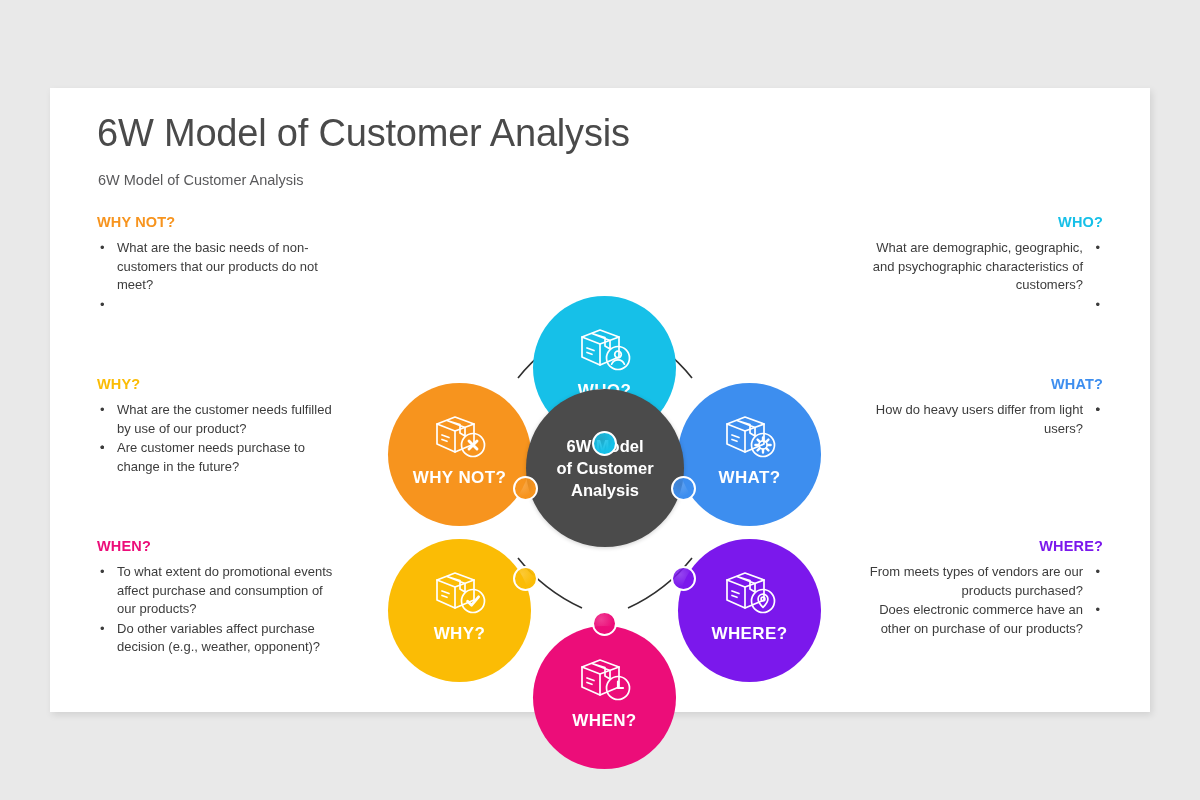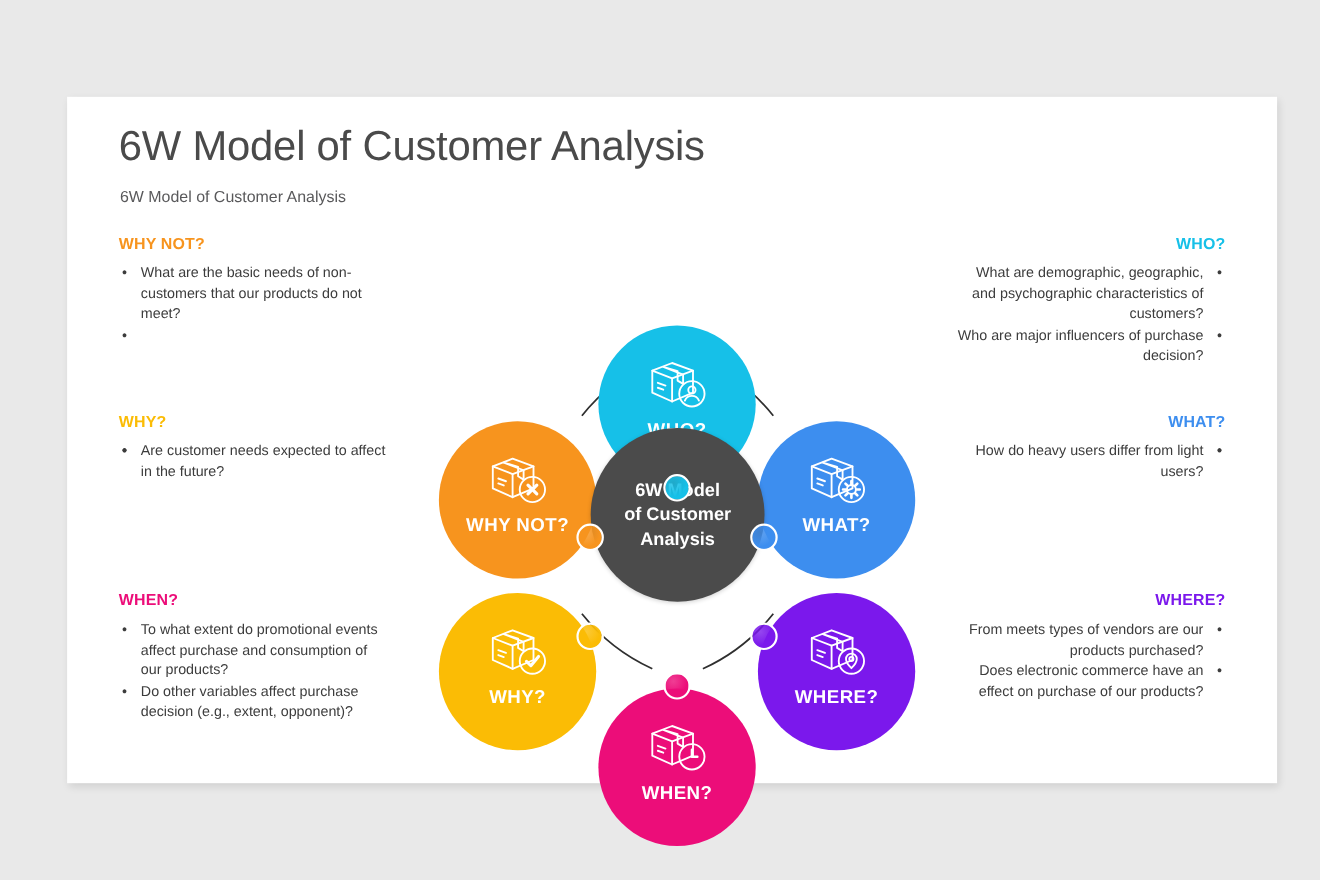--- a/index.html
+++ b/index.html
@@ -15,21 +15,20 @@
   }
 
   .slide-card {
     position: absolute;
     left: 50px;
     top: 88px;
     width: 1100px;
     height: 624px;
     background: #ffffff;
     box-shadow: 2px 3px 7px rgba(0,0,0,0.10);
-    margin-left: 11px;
   }
 
   .page-title {
     position: absolute;
     left: 47px;
     top: 24px;
     font-size: 38px;
     font-weight: 400;
     color: #4a4a4a;
     letter-spacing: -0.2px;
@@ -175,55 +174,55 @@
     <div class="block-heading" style="color: rgb(247, 148, 30);">WHY NOT?</div>
     <ul class="bullet-list">
       <li class="bullet-item"><span class="bullet-dot">•</span><span>What are the basic needs of non-customers that our products do not meet?</span></li>
       <li class="bullet-item"><span class="bullet-dot">•</span></li>
     </ul>
   </div>
 
   <div class="text-block block-left" style="top:288px;">
     <div class="block-heading" style="color: rgb(251, 188, 5);">WHY?</div>
     <ul class="bullet-list">
+      <li class="bullet-item"><span class="bullet-dot">•</span><span>What are the customer needs fulfilled by use of our product?</span></li>
       <li class="bullet-item"><span class="bullet-dot">•</span></li>
-      <li class="bullet-item"><span class="bullet-dot">•</span></li>
-      <li class="bullet-item"><span class="bullet-dot">•</span><span>Are customer needs expected to affect in the future?</span></li>
+      <li class="bullet-item"><span class="bullet-dot">•</span><span>Are customer needs purchase to change in the future?</span></li>
     </ul>
   </div>
 
   <div class="text-block block-left" style="top:450px;">
     <div class="block-heading" style="color: rgb(236, 13, 121);">WHEN?</div>
     <ul class="bullet-list">
       <li class="bullet-item"><span class="bullet-dot">•</span><span>To what extent do promotional events affect purchase and consumption of our products?</span></li>
-      <li class="bullet-item"><span class="bullet-dot">•</span><span>Do other variables affect purchase decision (e.g., extent, opponent)?</span></li>
+      <li class="bullet-item"><span class="bullet-dot">•</span><span>Do other variables affect purchase decision (e.g., weather, opponent)?</span></li>
     </ul>
   </div>
 
   <div class="text-block block-right" style="top:126px;">
     <div class="block-heading" style="color: rgb(22, 192, 232);">WHO?</div>
     <ul class="bullet-list">
       <li class="bullet-item"><span class="bullet-dot">•</span><span>What are demographic, geographic, and psychographic characteristics of customers?</span></li>
-      <li class="bullet-item"><span class="bullet-dot">•</span><span>Who are major influencers of purchase decision?</span></li>
+      <li class="bullet-item"><span class="bullet-dot">•</span></li>
     </ul>
   </div>
 
   <div class="text-block block-right" style="top:288px;">
     <div class="block-heading" style="color: rgb(61, 142, 239);">WHAT?</div>
     <ul class="bullet-list">
       <li class="bullet-item"><span class="bullet-dot">•</span></li>
       <li class="bullet-item"><span class="bullet-dot">•</span><span>How do heavy users differ from light users?</span></li>
     </ul>
   </div>
 
   <div class="text-block block-right" style="top:450px;">
     <div class="block-heading" style="color: rgb(123, 24, 236);">WHERE?</div>
     <ul class="bullet-list">
       <li class="bullet-item"><span class="bullet-dot">•</span><span>From meets types of vendors are our products purchased?</span></li>
-      <li class="bullet-item"><span class="bullet-dot">•</span><span>Does electronic commerce have an effect on purchase of our products?</span></li>
+      <li class="bullet-item"><span class="bullet-dot">•</span><span>Does electronic commerce have an other on purchase of our products?</span></li>
     </ul>
   </div>
 
   <div class="diagram">
 
     <svg class="diagram-svg" viewBox="0 0 470 500">
 
       <g fill="none" stroke="#2f2f2f" stroke-width="1.6">
         <path d="M 148,180 A 175 175 0 0 1 212,130"></path>
         <path d="M 258,130 A 175 175 0 0 1 322,180"></path>

